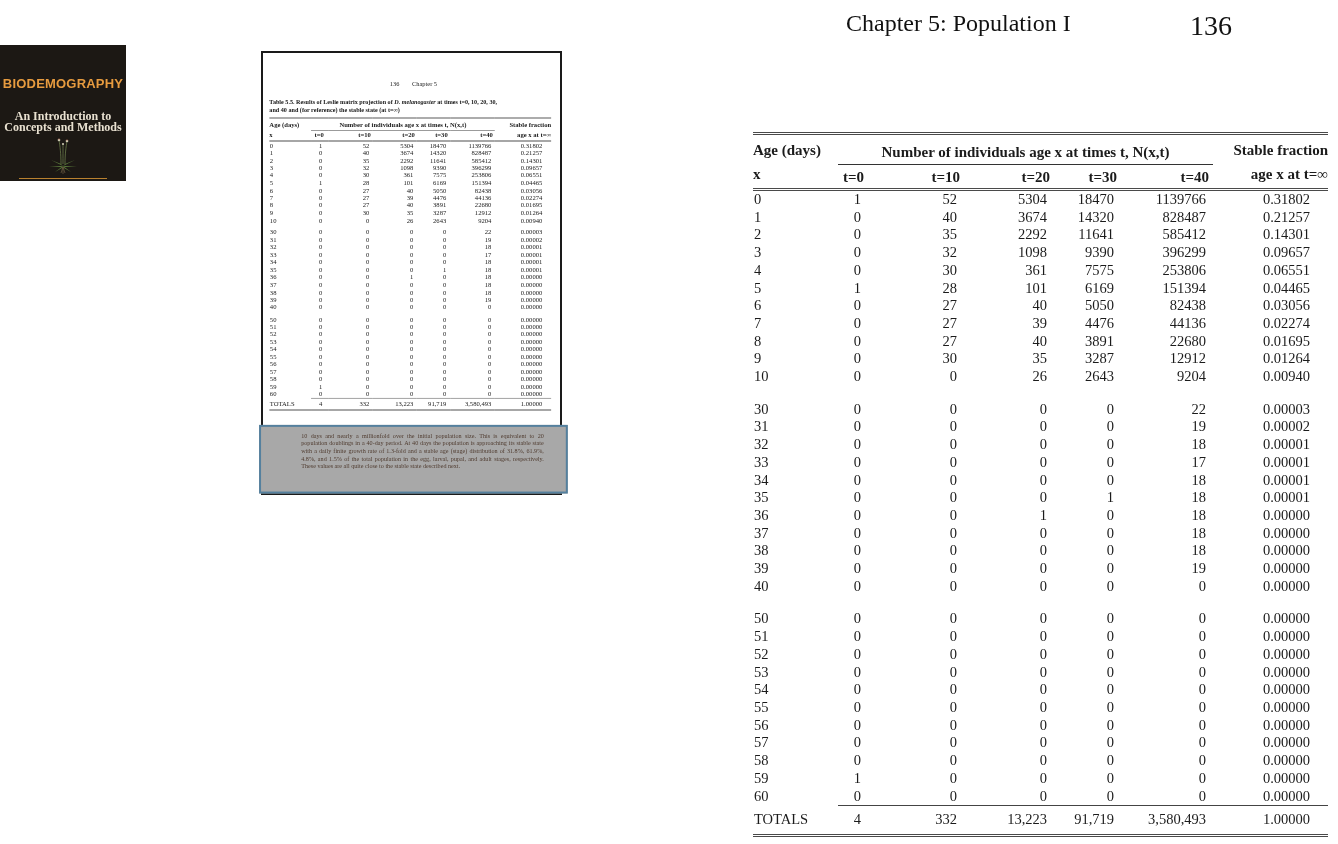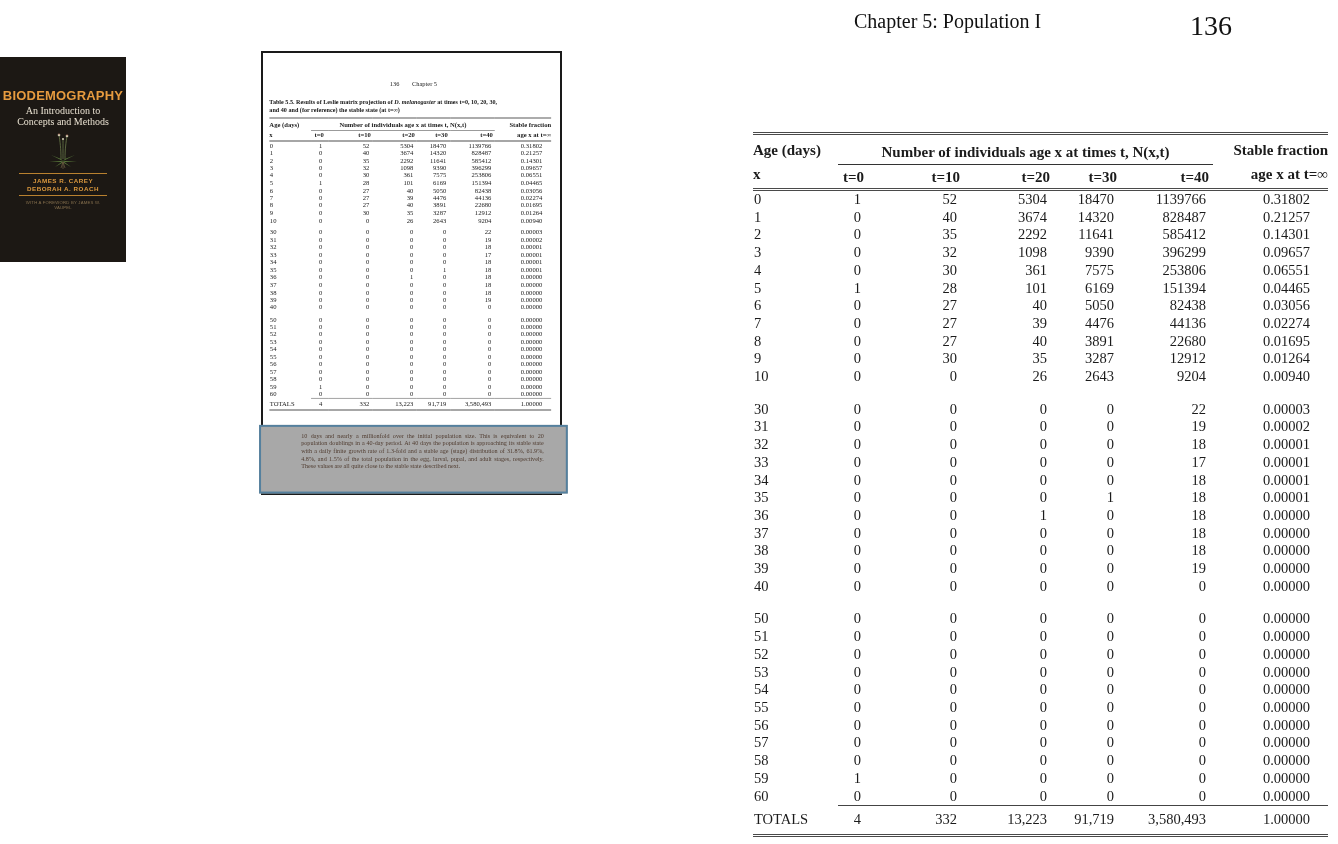--- a/index.html
+++ b/index.html
@@ -1,24 +1,24 @@
 <!DOCTYPE html>
 <html><head>
 <meta charset="utf-8">
 <style>
   html,body { margin:0; padding:0; background:#ffffff; }
   body { width:1338px; height:844px; position:relative; overflow:hidden;
          font-family:"Liberation Serif", serif; color:#1a1a1a; }
 
   
-  .cover { position:absolute; left:0; top:57px; width:126px; height:205px;
+  .cover { position:absolute; left:0; top:45px; width:126px; height:136px;
            background:#1c1814; text-align:center; overflow:hidden; }
   .cover-title { margin-top:31px; font-family:"Liberation Sans", sans-serif;
                  font-weight:bold; font-size:13px; letter-spacing:0.2px; color:#e79b3f; }
-  .cover-subtitle { margin-top:3px; font-size:10px; line-height:10.5px; color:#e8e0d0; }
+  .cover-subtitle { margin-top:20px; font-size:12px; line-height:10.5px; color:#e8e0d0;font-weight:bold; }
   .plant-wrap { margin-top:4px; height:40px; }
   .cover-authors { width:176px; margin-left:19px; margin-top:2px;
                    transform:scale(0.5); transform-origin:0 0; }
   .cover-rule { border-top:2px solid #b9812f; width:100%; }
   .cover-author { font-family:"Liberation Sans", sans-serif; font-weight:bold;
                   font-size:12.5px; line-height:16px; letter-spacing:1px; color:#dd9a3e; }
   .cover-foreword { margin-top:8px; font-family:"Liberation Sans", sans-serif;
                     font-size:8.5px; letter-spacing:0.4px; color:#86704e; }
   .cover-authors .pad { height:5px; }
 
@@ -35,21 +35,21 @@
   
   .highlight { position:absolute; left:-8px; top:759px; width:630px; height:140px;
                background:#a8a8a8; border:4px solid #54809e; box-sizing:border-box; }
   .highlight-text { margin:11px 45px 0 82px; font-size:12.5px; line-height:15.5px;
                     color:#503c30; text-align:justify; }
 
   
   .mainpage { position:absolute; left:750px; top:0; width:588px; height:844px;
               background:#fff; overflow:hidden; }
   .runhead-main { position:absolute; top:10px; left:0; width:100%; height:40px; }
-  .runhead-title { position:absolute; left:104px; top:0; font-size:20px; color:#111; }
+  .runhead-title { position:absolute; left:96px; top:0; font-size:24px; color:#111; }
   .runhead-page  { position:absolute; left:440px; top:0; font-size:28px; color:#111; }
   .main-caption { position:absolute; left:5px; top:86px; width:578px; }
   .main-table { position:absolute; left:3px; top:132px; }
 
   
   .caption { font-weight:bold; font-size:15.5px; line-height:20px; color:#161616; }
   .caption i { font-style:italic; }
 
   
   table.leslie { border-collapse:collapse; table-layout:fixed; width:575px;

